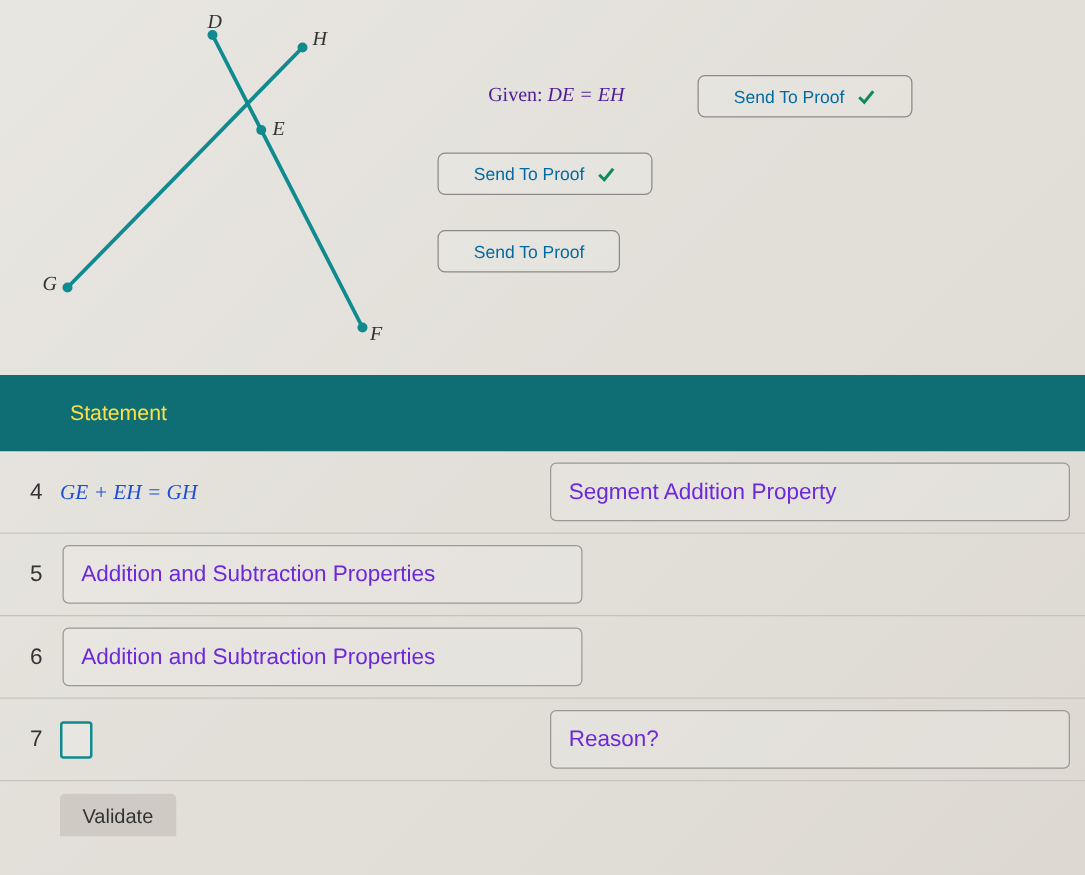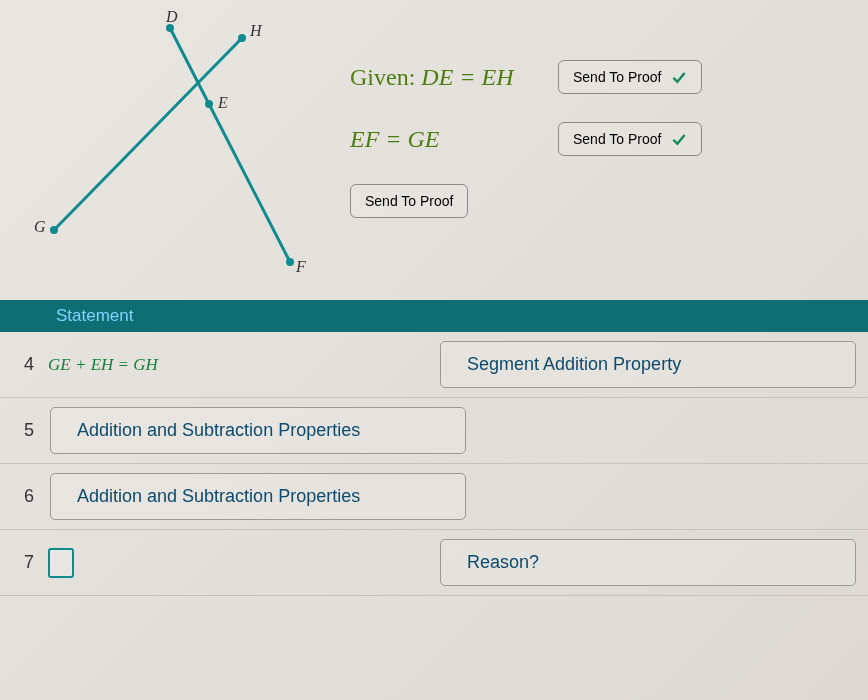--- a/index.html
+++ b/index.html
@@ -36,54 +36,54 @@
   }
   .given-row {
     display: flex;
     align-items: center;
     justify-content: flex-start;
     margin-bottom: 28px;
     gap: 18px;
   }
   .given-text {
     font-family: Georgia, 'Times New Roman', serif;
-    font-size: 24px;
-    color: #4d7c0f;
+    font-size: 16px;
+    color: #4c1d95;
     min-width: 190px;
-    text-align: left;
+    text-align: center;
   }
   .given-text .lbl { font-style: normal; }
   .given-text .expr { font-style: italic; }
   .send-btn {
     border: 1.5px solid #8a8a88;
     border-radius: 6px;
     background: rgba(255,255,255,0.1);
-    padding: 8px 14px;
+    padding: 8px 28px;
     font-size: 14px;
-    color: #000000;
+    color: #0369a1;
     display: inline-flex;
     align-items: center;
     gap: 10px;
     cursor: pointer;
   }
   .check-icon {
     width: 16px; height: 16px;
     stroke: #0f8a5f;
     stroke-width: 3;
     fill: none;
   }
   .table-wrap {
     width: 100%;
   }
   .thead {
     display: flex;
     background: #0f6e73;
-    color: #7dd3fc;
+    color: #fde047;
     font-size: 17px;
-    height: 32px;
+    height: 61px;
     align-items: center;
   }
   .th-statement { width: 50%; padding-left: 56px; }
   .th-reason { width: 50%; padding-left: 6px; }
   .trow {
     display: flex;
     border-bottom: 1px solid #c7c3bc;
     min-height: 66px;
     align-items: center;
   }
@@ -92,34 +92,34 @@
     text-align: right;
     padding-right: 10px;
     font-size: 18px;
     color: #333;
   }
   .td-statement {
     flex: 0 0 calc(50% - 44px);
     font-family: Georgia, 'Times New Roman', serif;
     font-style: italic;
     font-size: 17px;
-    color: #15803d;
+    color: #1d4ed8;
     padding: 4px 10px 4px 4px;
   }
   .td-reason {
     flex: 0 0 50%;
     padding: 8px 12px 8px 6px;
   }
   .reason-box {
     border: 1.5px solid #9c9892;
     border-radius: 5px;
     background: rgba(255,255,255,0.15);
-    padding: 12px 26px;
+    padding: 12px 14px;
     font-size: 18px;
-    color: #0c4a6e;
+    color: #6d28d9;
     width: 100%;
     cursor: pointer;
   }
   .stmt-input-box {
     display: inline-block;
     width: 26px;
     height: 30px;
     border: 2px solid #0f8a8f;
     border-radius: 3px;
     vertical-align: middle;
@@ -174,23 +174,20 @@
       </div>
       <button class="send-btn">
         <span>Send To Proof</span>
         <svg class="check-icon" viewBox="0 0 20 20">
             <polyline points="3,11 8,16 17,5"></polyline>
           </svg>
       </button>
     </div>
 
     <div class="given-row">
-      <div class="given-text">
-        <span class="expr">EF = GE</span>
-      </div>
       <button class="send-btn">
         <span>Send To Proof</span>
         <svg class="check-icon" viewBox="0 0 20 20">
             <polyline points="3,11 8,16 17,5"></polyline>
           </svg>
       </button>
     </div>
 
     <div class="given-row">
       <button class="send-btn">
@@ -231,13 +228,16 @@
   <div class="trow">
     <div class="td-num">7</div>
     <div class="td-statement">
       <span class="stmt-input-box"></span>
     </div>
     <div class="td-reason">
       <div class="reason-box">Reason?</div>
     </div>
   </div>
 
+  <div class="validate-row">
+    <button class="validate-btn">Validate</button>
+  </div>
 </div>
 
 </body></html>

